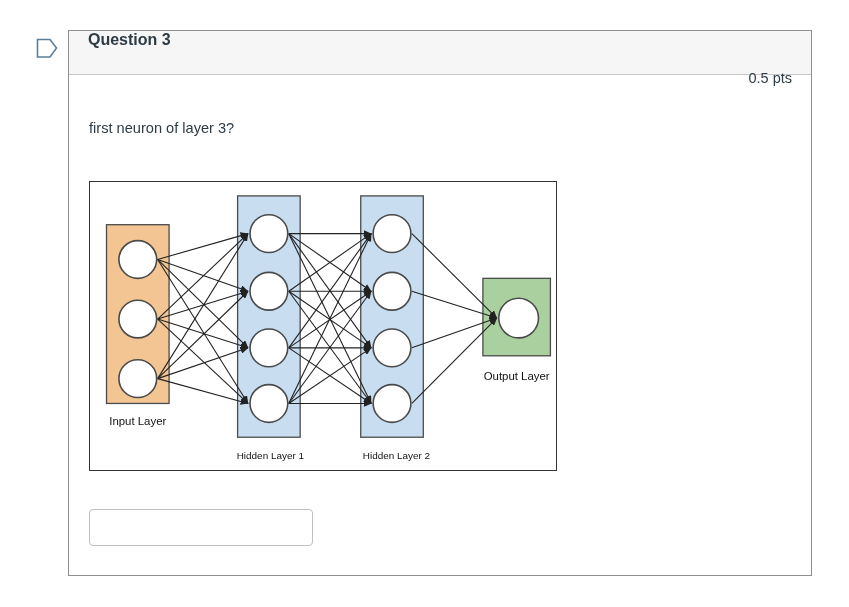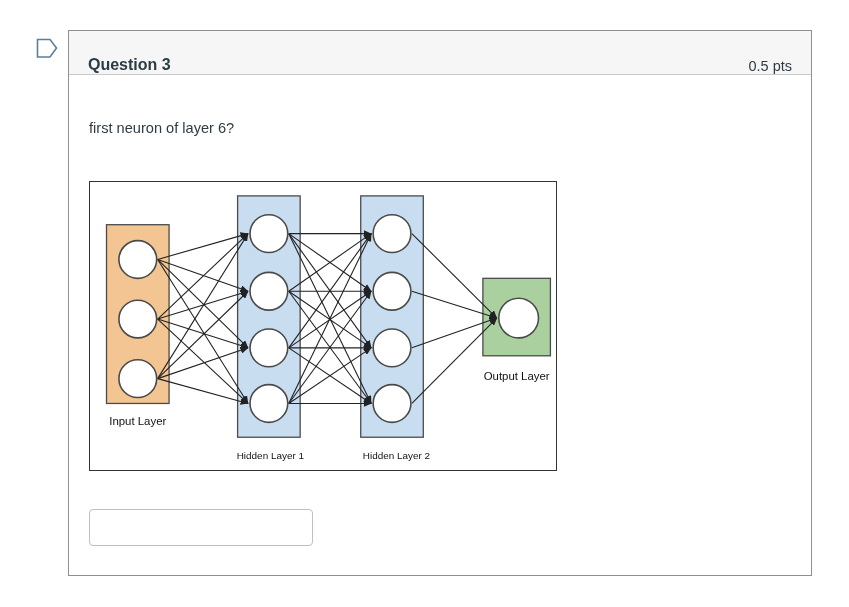--- a/index.html
+++ b/index.html
@@ -23,21 +23,21 @@
     position: absolute; left: 68px; top: 30px;
     width: 744px; height: 546px;
     background: #ffffff;
     border: 1px solid var(--card_border, #8f8f8f);
     box-sizing: border-box;
   }
   .card-header {
     height: 44px;
     background: var(--header_bg, #f6f6f6);
     border-bottom: 1px solid var(--header_border, #c9c9c9);
-    display: flex; align-items: flex-end; justify-content: space-between;
+    display: flex; align-items: flex-start; justify-content: space-between;
     padding: 0 19px;
     box-sizing: border-box;
   }
   .q-title { font-size: 16px; font-weight: bold; }
   .q-points { font-size: 14.5px; margin-top: 39px; }
 
   .q-text {
     position: absolute; left: 20px; top: 84px;
     width: 720px;
     font-size: 14.6px; line-height: 27px;
@@ -76,21 +76,21 @@
   </button>
 
   <section class="card">
 
     <header class="card-header">
       <span class="q-title">Question 3</span>
       <span class="q-points">0.5 pts</span>
     </header>
 
     <div class="q-text">
-      <div>first neuron of layer 6?</div>
+      <div>first neuron of layer 3?</div>
     </div>
 
     <figure class="diagram-box" style="margin:0">
       <svg id="nn-svg" xmlns="http://www.w3.org/2000/svg" viewBox="0 0 468 290">
           <defs>
             <marker id="ah" viewBox="0 0 8 7" refX="7.5" refY="3.5" markerWidth="8" markerHeight="7" orient="auto" markerUnits="userSpaceOnUse">
               <path d="M0,0 L8,3.5 L0,7 Z" fill="#222222"></path>
             </marker>
           </defs>
           <g>

